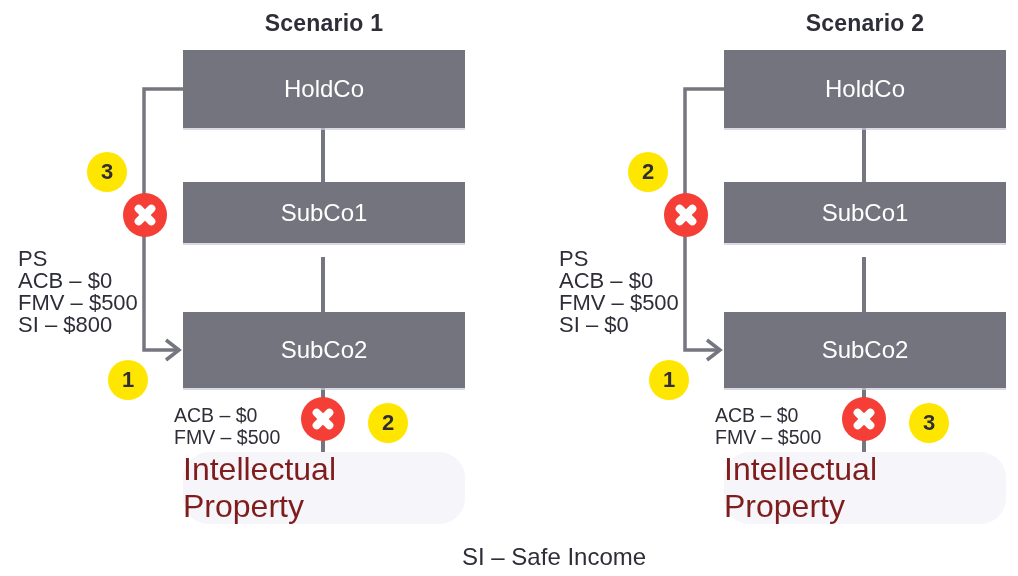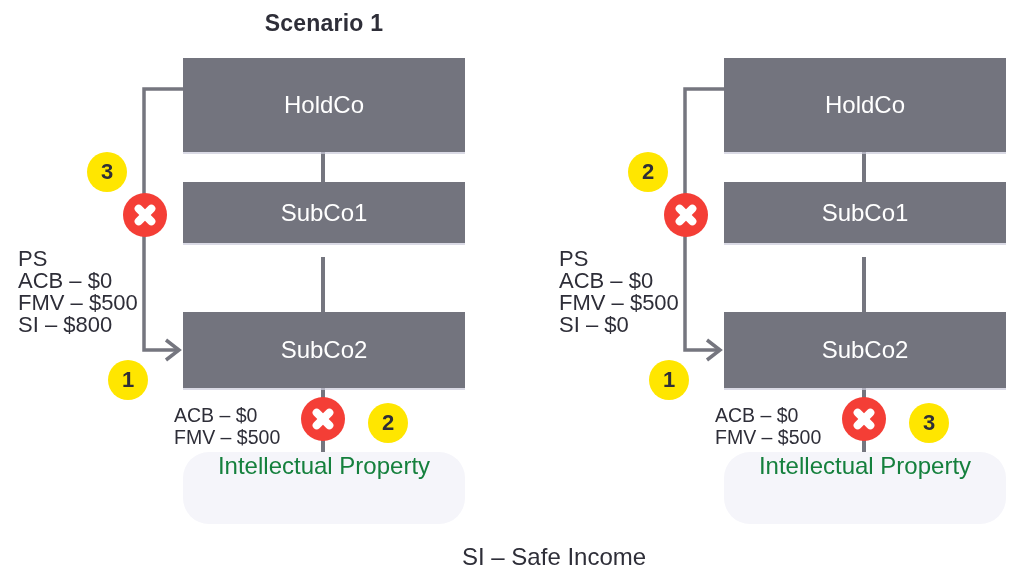--- a/index.html
+++ b/index.html
@@ -13,27 +13,27 @@
 
   .title{
     position:absolute;left:183px;top:10px;width:282px;text-align:center;
     font-size:23px;font-weight:bold;color:#2e2e38;letter-spacing:0.2px;
   }
   .box{
     position:absolute;left:183px;width:282px;background:#73747e;
     color:#ffffff;display:flex;align-items:center;justify-content:center;
     font-size:24px;box-shadow:0 2px 0 rgba(203,203,218,0.7);
   }
-  .box.holdco{top:58px;height:94px;}
+  .box.holdco{top:50px;height:78px;}
   .box.subco1{top:182px;height:61px;}
   .box.subco2{top:312px;height:76px;}
   .ipbox{
     position:absolute;left:183px;top:452px;width:282px;height:72px;
-    background:#f5f5fa;border-radius:26px;color:#15803d;
-    display:flex;align-items:flex-start;justify-content:center;font-size:24px;
+    background:#f5f5fa;border-radius:26px;color:#7f1d1d;
+    display:flex;align-items:center;justify-content:center;font-size:32px;
   }
   .vline{position:absolute;width:4px;background:#75767f;}
   .vline.v1{left:321px;top:127px;height:56px;}
   .vline.v2{left:321px;top:257px;height:56px;}
   .vline.v3{left:321px;top:387px;height:66px;}
   .elbow-svg{position:absolute;left:0;top:0;width:509px;height:576px;pointer-events:none;}
 
   .badge{
     position:absolute;width:40px;height:40px;border-radius:50%;background:#ffe600;
     display:flex;align-items:center;justify-content:center;
@@ -116,20 +116,21 @@
       <span class="xbar a"></span>
       <span class="xbar b"></span>
     </div>
 
     <div class="badge upper">3</div>
     <div class="badge arrow">1</div>
     <div class="badge lower">2</div>
   </div>
 
   <div class="scenario s2">
+    <div class="title">Scenario 2</div>
 
     <div class="vline v1"></div>
     <div class="vline v2"></div>
     <div class="vline v3"></div>
 
     <svg class="elbow-svg" viewBox="0 0 509 576">
       <polyline points="183,89 144,89 144,350 178,350" fill="none" stroke="#75767f" stroke-width="3.5"></polyline>
       <polyline points="166,340 179,350 166,360" fill="none" stroke="#75767f" stroke-width="3.5"></polyline>
     </svg>
 

